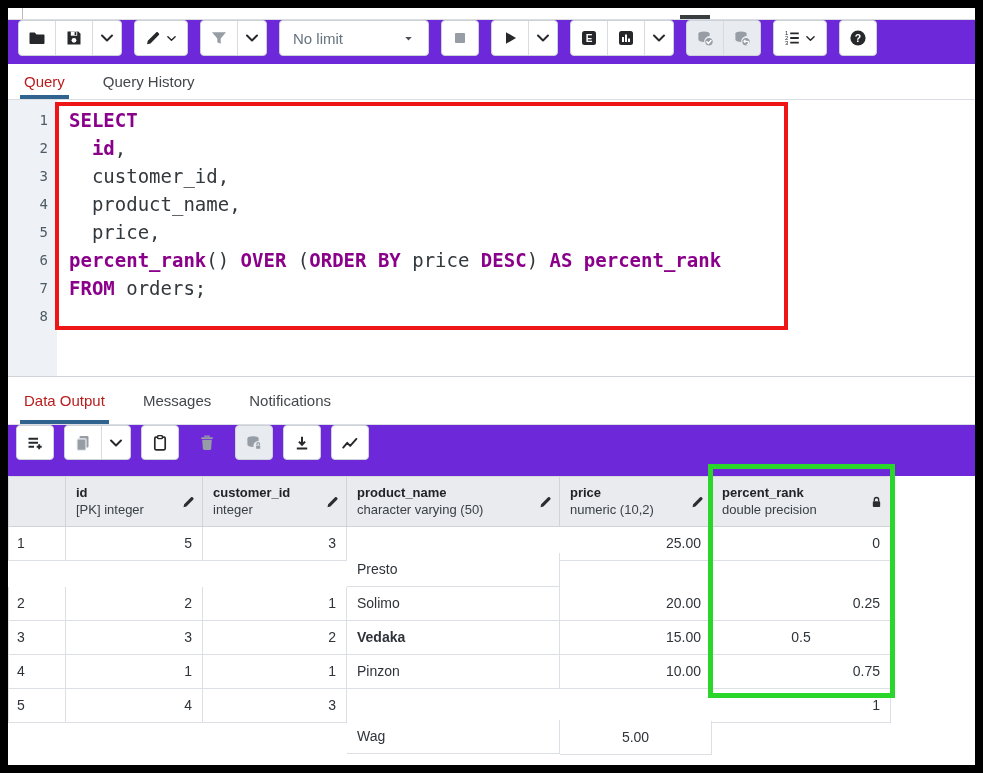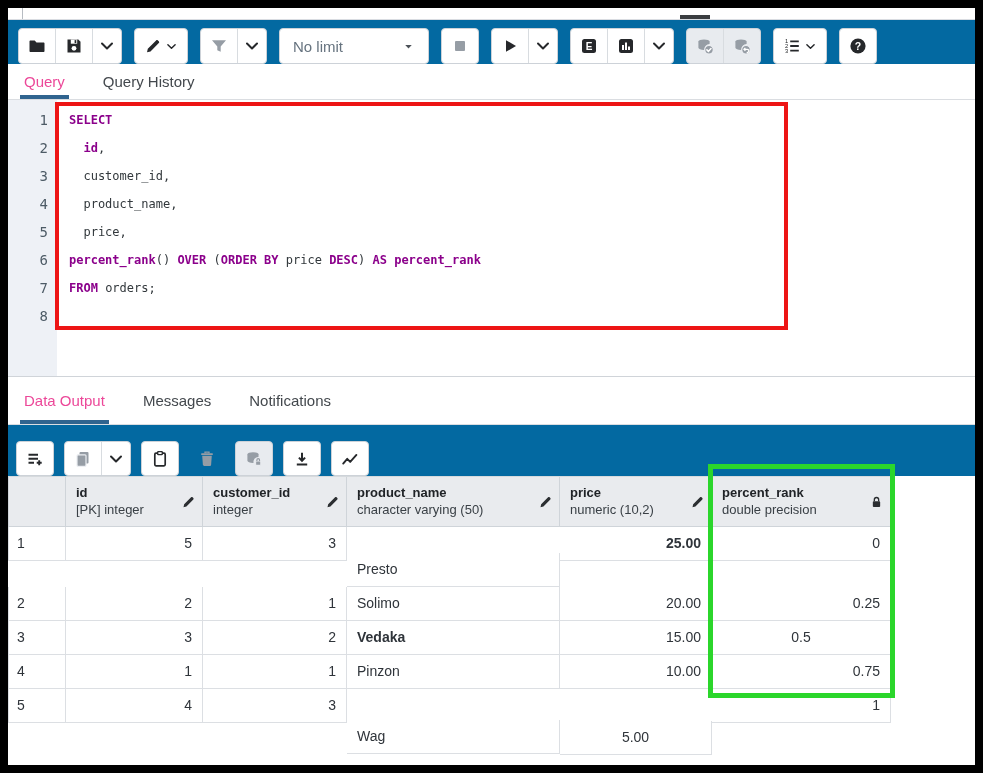--- a/index.html
+++ b/index.html
@@ -10,49 +10,49 @@
   body{font-family:"Liberation Sans",sans-serif;background:#555}
   .frame{width:983px;height:773px;background:#000;padding:8px;position:relative}
   .app{position:relative;width:967px;height:757px;background:#fff;overflow:hidden}
 
   
   .top-strip{height:12px;background:#fff;border-bottom:1px solid #d9dce1;position:relative}
   .strip-tick{position:absolute;left:14px;top:0;width:1px;height:11px;background:#b7bcc2}
   .strip-dark{position:absolute;left:672px;bottom:0;width:30px;height:4px;background:#3a3d40}
 
   
-  .toolbar{height:44px;background:#0369a1;display:flex;align-items:flex-end;padding-left:10px;gap:12px}
+  .toolbar{height:44px;background:#6d28d9;display:flex;align-items:flex-start;padding-left:10px;gap:12px}
   .toolbar.rtb{height:51px;gap:10px;padding-left:8px}
   .tb-group{display:flex;background:#fff;border:1px solid #cdd2d8;border-radius:4px;overflow:hidden;height:36px}
   .rtb .tb-group{height:35px}
   .tb-group.muted{background:#e8ebef}
   .tb-group.flat{background:transparent;border:none}
   .tb-btn{display:flex;align-items:center;justify-content:center;height:100%;padding:0 9px;color:#26282b;cursor:pointer;gap:3px}
   .tb-btn+.tb-btn{border-left:1px solid #d8dce0}
   .tb-btn.small{padding:0 5px}
   .tb-btn.disabled{color:#969da5}
   .tb-btn.select{width:148px;justify-content:space-between;padding:0 13px;color:#66737f}
   .tb-btn.select .lbl{font-size:15px}
   .tb-btn.select .caret{color:#4b5157}
   .ic{display:flex;align-items:center}
   .ic svg{width:18px;height:18px;display:block}
   .ic.caret svg{width:13px;height:13px}
 
   
   .tabbar{display:flex;background:#fff;border-bottom:1px solid #dadde1;padding-left:12px}
   .tabbar .tab{padding:4px 4px 0 4px;margin-right:30px;display:flex;align-items:center;font-size:15px;color:#43484d;border-bottom:4px solid transparent;cursor:pointer}
-  .tabbar .tab.active{border-bottom-color:var(--blue);color:#ec4899}
+  .tabbar .tab.active{border-bottom-color:var(--blue);color:#b91c1c}
   .tabbar.qt{height:36px}
   .tabbar.rt{height:49px;border-top:1px solid #d0d4d9}
 
   
   .editor{height:276px;display:flex;background:#fff}
   .gutter{width:49px;background:#eef1f6;padding-top:6px;font-family:"DejaVu Sans Mono",monospace;font-size:14px;color:#4d5b66;text-align:right;flex:none}
   .ln{height:28px;line-height:28px;padding-right:9px}
-  .code{flex:1;padding:6px 0 0 12px;font-family:"DejaVu Sans Mono",monospace;font-size:12px;color:#32383c;white-space:pre}
+  .code{flex:1;padding:6px 0 0 12px;font-family:"DejaVu Sans Mono",monospace;font-size:19px;color:#32383c;white-space:pre}
   .cl{height:28px;line-height:28px}
   .kw{color:var(--kw);font-weight:bold}
 
   
   .grid{border-top:1px solid #d6dadd;width:883px}
   .grow{display:flex}
   .hc{background:#e9ebee;border-right:1px solid #cfd4d9;border-bottom:1px solid #cfd4d9;height:50px;position:relative;padding:7px 24px 0 10px}
   .hc.c0{padding:0;border-left:1px solid #cfd4d9}
   .h-name{font-size:13px;font-weight:bold;color:#202327;line-height:17px;white-space:nowrap}
   .h-type{font-size:13px;color:#3a4046;line-height:17px;white-space:nowrap}
@@ -404,21 +404,21 @@
                 <path d="M6.4 8V6.2a2.6 2.6 0 0 1 5.2 0V8" fill="none" stroke="currentColor" stroke-width="1.6"></path>
               </svg>
             </span>
           </div>
         </div>
         <div class="grow">
           <div class="cell c0 rownum">1</div>
           <div class="cell c1" style="text-align: right;">5</div>
           <div class="cell c2" style="text-align: right;">3</div>
           <div class="cell c3" style="text-align: left; margin-top: 26px;">Presto</div>
-          <div class="cell c4" style="text-align: right; font-weight: bold;">25.00</div>
+          <div class="cell c4" style="text-align: right;">25.00</div>
           <div class="cell c5" style="text-align: right;">0</div>
         </div>
         <div class="grow">
           <div class="cell c0 rownum">2</div>
           <div class="cell c1" style="text-align: right;">2</div>
           <div class="cell c2" style="text-align: right;">1</div>
           <div class="cell c3" style="text-align: left;">Solimo</div>
           <div class="cell c4" style="text-align: right;">20.00</div>
           <div class="cell c5" style="text-align: right;">0.25</div>
         </div>

